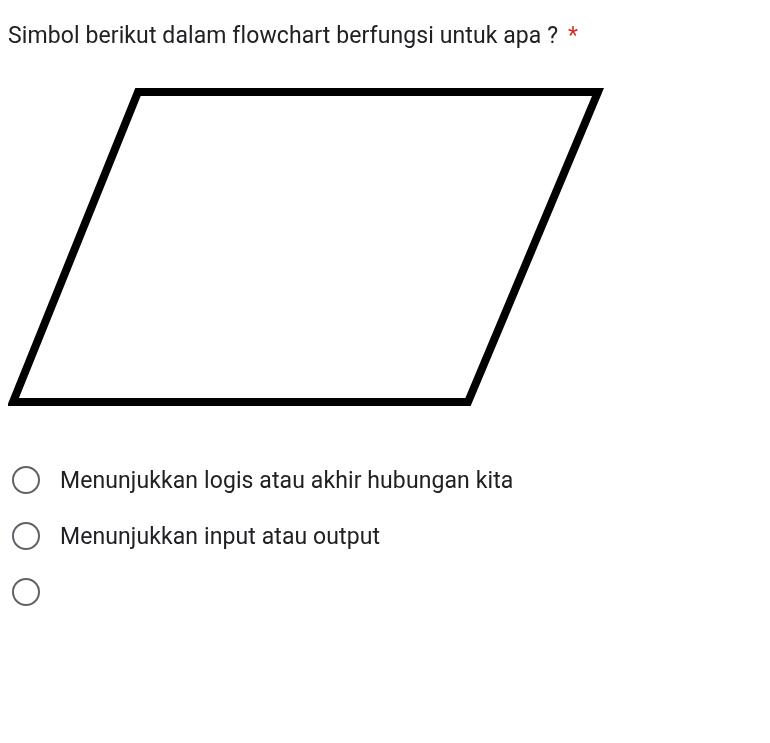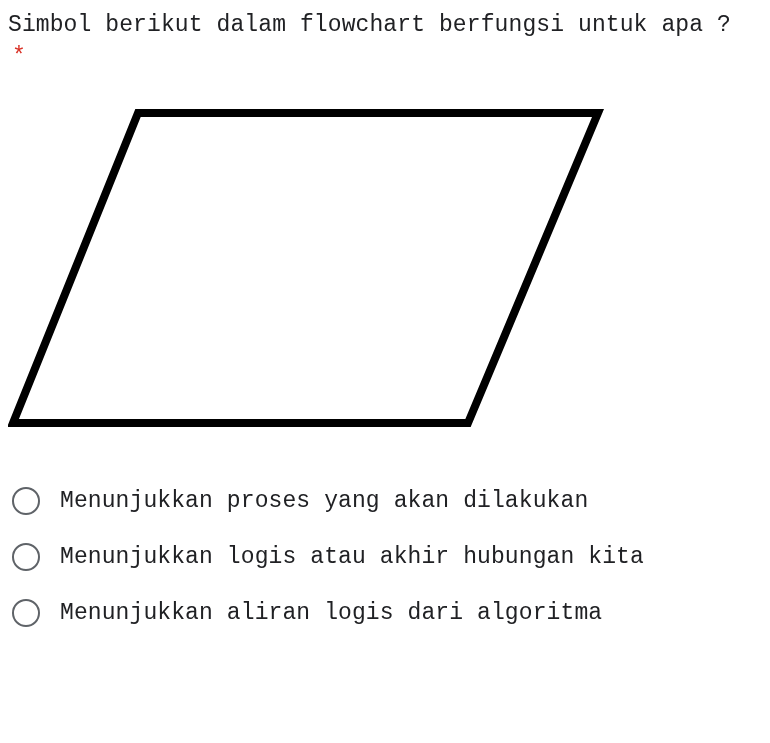--- a/index.html
+++ b/index.html
@@ -7,22 +7,21 @@
       padding: 0;
       box-sizing: border-box;
     }
     body {
       font-family: 'Roboto', 'Arial', sans-serif;
       background: #fff;
       padding: 0;
       width: 770px;
     }
     .question-container {
-      padding: 9px 8px;
-      font-family: Liberation Mono, monospace;
+      padding: 20px 8px;
     }
     .question-text {
       font-size: 23px;
       color: #202124;
       margin-bottom: 30px;
       line-height: 1.4;
       letter-spacing: 0.1px;
     }
     .required-asterisk {
       color: #d93025;
@@ -69,24 +68,23 @@
 
   <div class="shape-container">
     <svg class="parallelogram-svg" width="600" height="330" viewBox="0 0 600 330">
       <polygon points="130,10 590,10 460,320 5,320" fill="white" stroke="black" stroke-width="8" stroke-linejoin="miter"></polygon>
     </svg>
   </div>
 
   <div class="options-container">
     <div class="option-row">
       <div class="radio-circle"></div>
-      <span class="option-label">Menunjukkan proses yang akan dilakukan</span>
-    </div>
-    <div class="option-row">
-      <div class="radio-circle"></div>
       <span class="option-label">Menunjukkan logis atau akhir hubungan kita</span>
     </div>
     <div class="option-row">
       <div class="radio-circle"></div>
-      <span class="option-label">Menunjukkan aliran logis dari algoritma</span>
+      <span class="option-label">Menunjukkan input atau output</span>
+    </div>
+    <div class="option-row">
+      <div class="radio-circle"></div>
     </div>
   </div>
 </div>
 
 </body></html>

